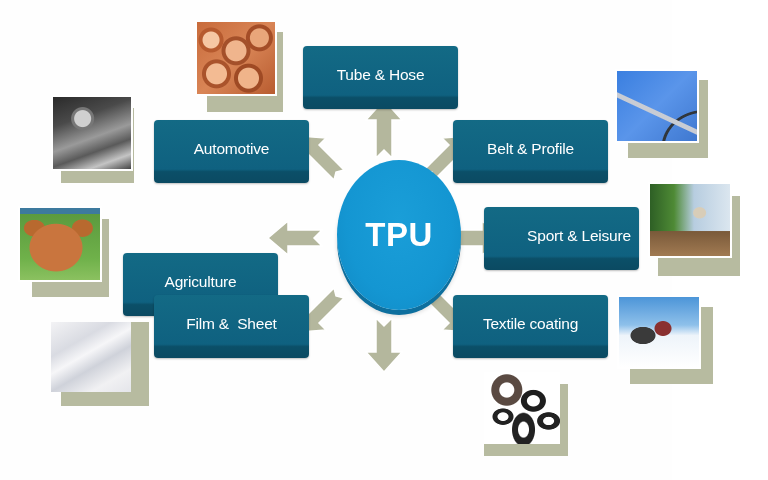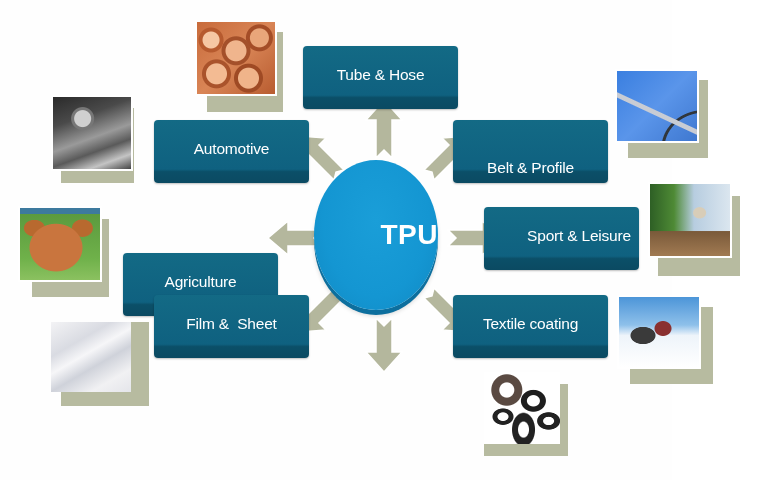--- a/index.html
+++ b/index.html
@@ -14,26 +14,26 @@
     border-radius: 4px;
     color: #ffffff;
     display: flex; align-items: center; justify-content: center;
     font-size: 15.5px; letter-spacing: -0.2px;
     box-shadow: 0 1px 2px rgba(0,0,0,0.25);
     padding-bottom: 6px;
   }
 
   .hub {
     position: absolute;
-    left: 314px; top: 160px; width: 124px; height: 150px;
+    left: 337px; top: 160px; width: 124px; height: 150px;
     border-radius: 50%;
     background: radial-gradient(ellipse at 50% 40%, #1a9ed8 0%, #1496d2 60%, #1088c2 100%);
     box-shadow: 0 5px 0 #0d6f9e, 0 6px 4px rgba(0,0,0,0.15);
-    display: flex; align-items: center; justify-content: flex-end;
-    color: #ffffff; font-weight: bold; font-size: 28px; letter-spacing: 0.5px;
+    display: flex; align-items: center; justify-content: center;
+    color: #ffffff; font-weight: bold; font-size: 33px; letter-spacing: 0.5px;
   }
 
   .arrow { position: absolute; }
   .arrow svg { display: block; }
 
   .photo { position: absolute; }
   .photo .backing { position: absolute; background: #b7bba0; }
   .photo .pic { position: absolute; border: 2px solid #ffffff; overflow: hidden; }
 </style>
 </head>
@@ -156,21 +156,21 @@
       <polygon points="48,48 22,46 29,39 4,14 12,12 14,4 39,29 46,22" fill="#b4b79d" stroke="#ffffff" stroke-width="1.5"></polygon>
     </svg>
   </div>
 
   <div class="box" style="left:303px;top:46px;">
     <span>Tube &amp; Hose</span>
   </div>
   <div class="box" style="left:154px;top:120px;">
     <span>Automotive</span>
   </div>
-  <div class="box" style="left:453px;top:120px;align-items:flex-end;">
+  <div class="box" style="left:453px;top:120px;">
     <span>Belt &amp; Profile</span>
   </div>
   <div class="box" style="left:123px;top:207px;margin-top:46px;">
     <span>Agriculture</span>
   </div>
   <div class="box" style="left:484px;top:207px;padding-left:35px;">
     <span>Sport &amp; Leisure</span>
   </div>
   <div class="box" style="left:154px;top:295px;">
     <span style="white-space:pre;">Film &amp;  Sheet</span>

